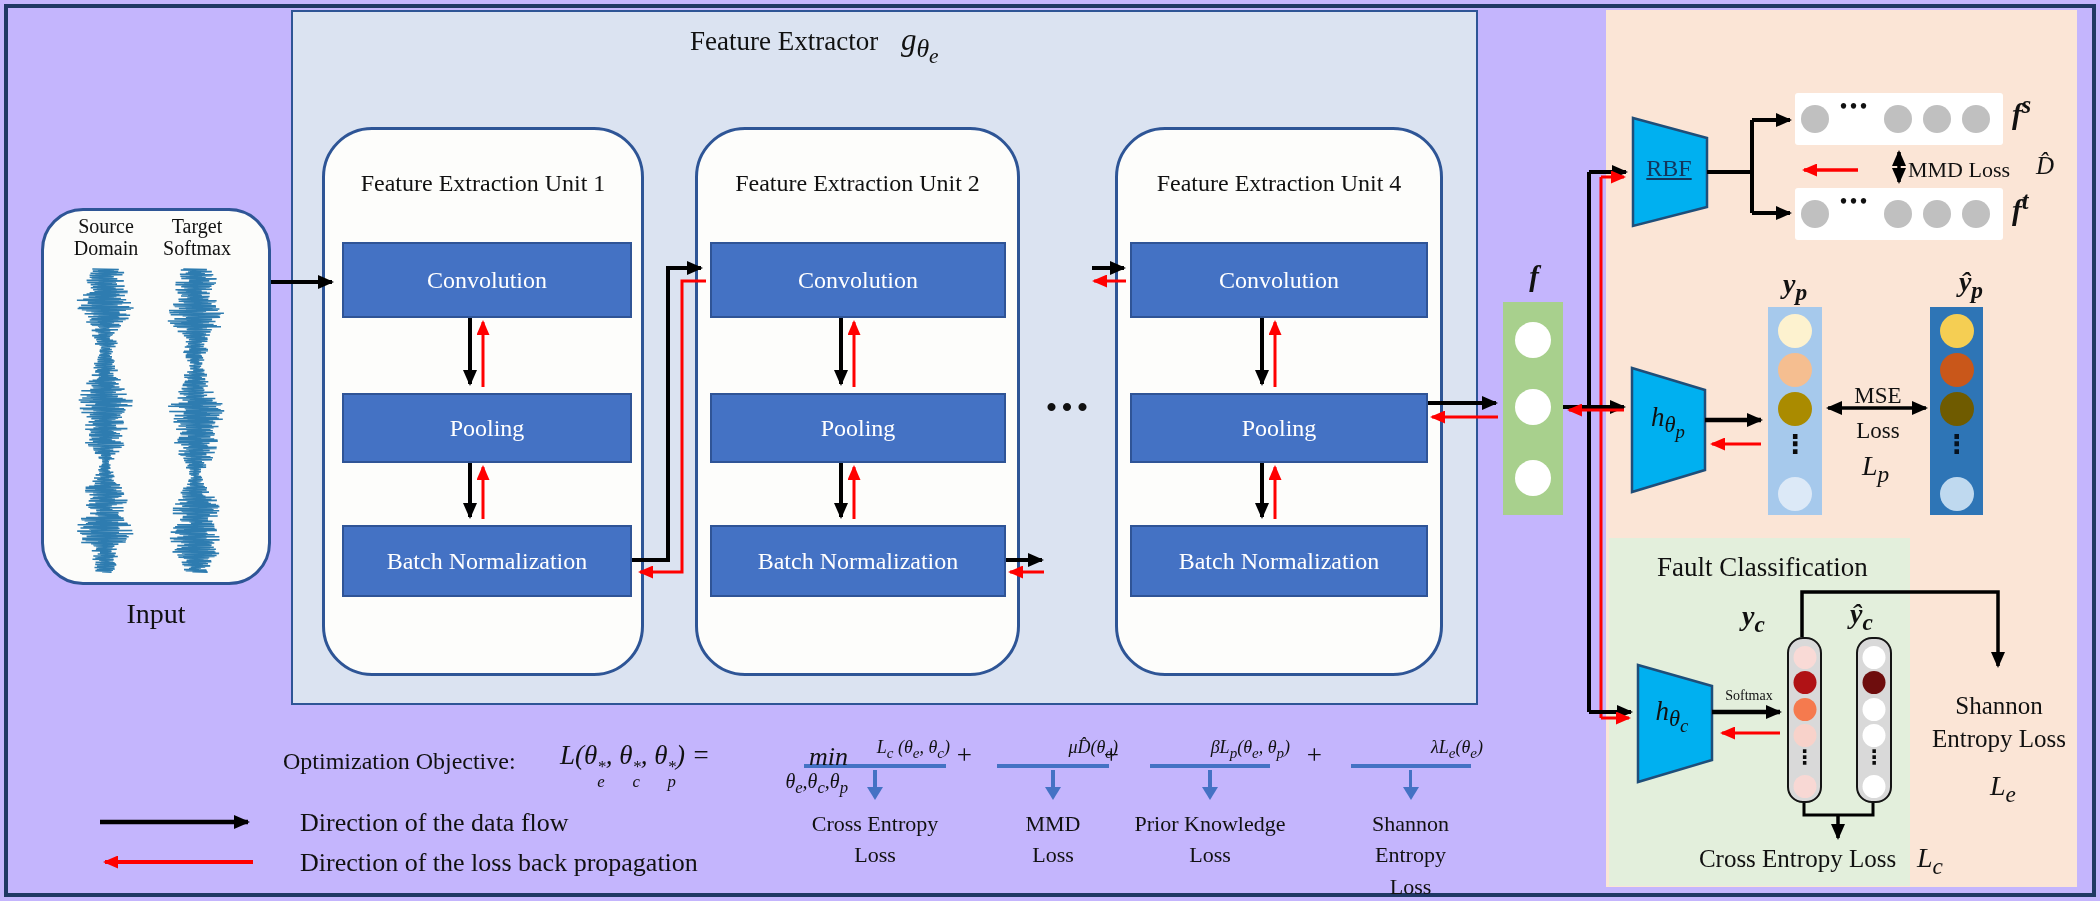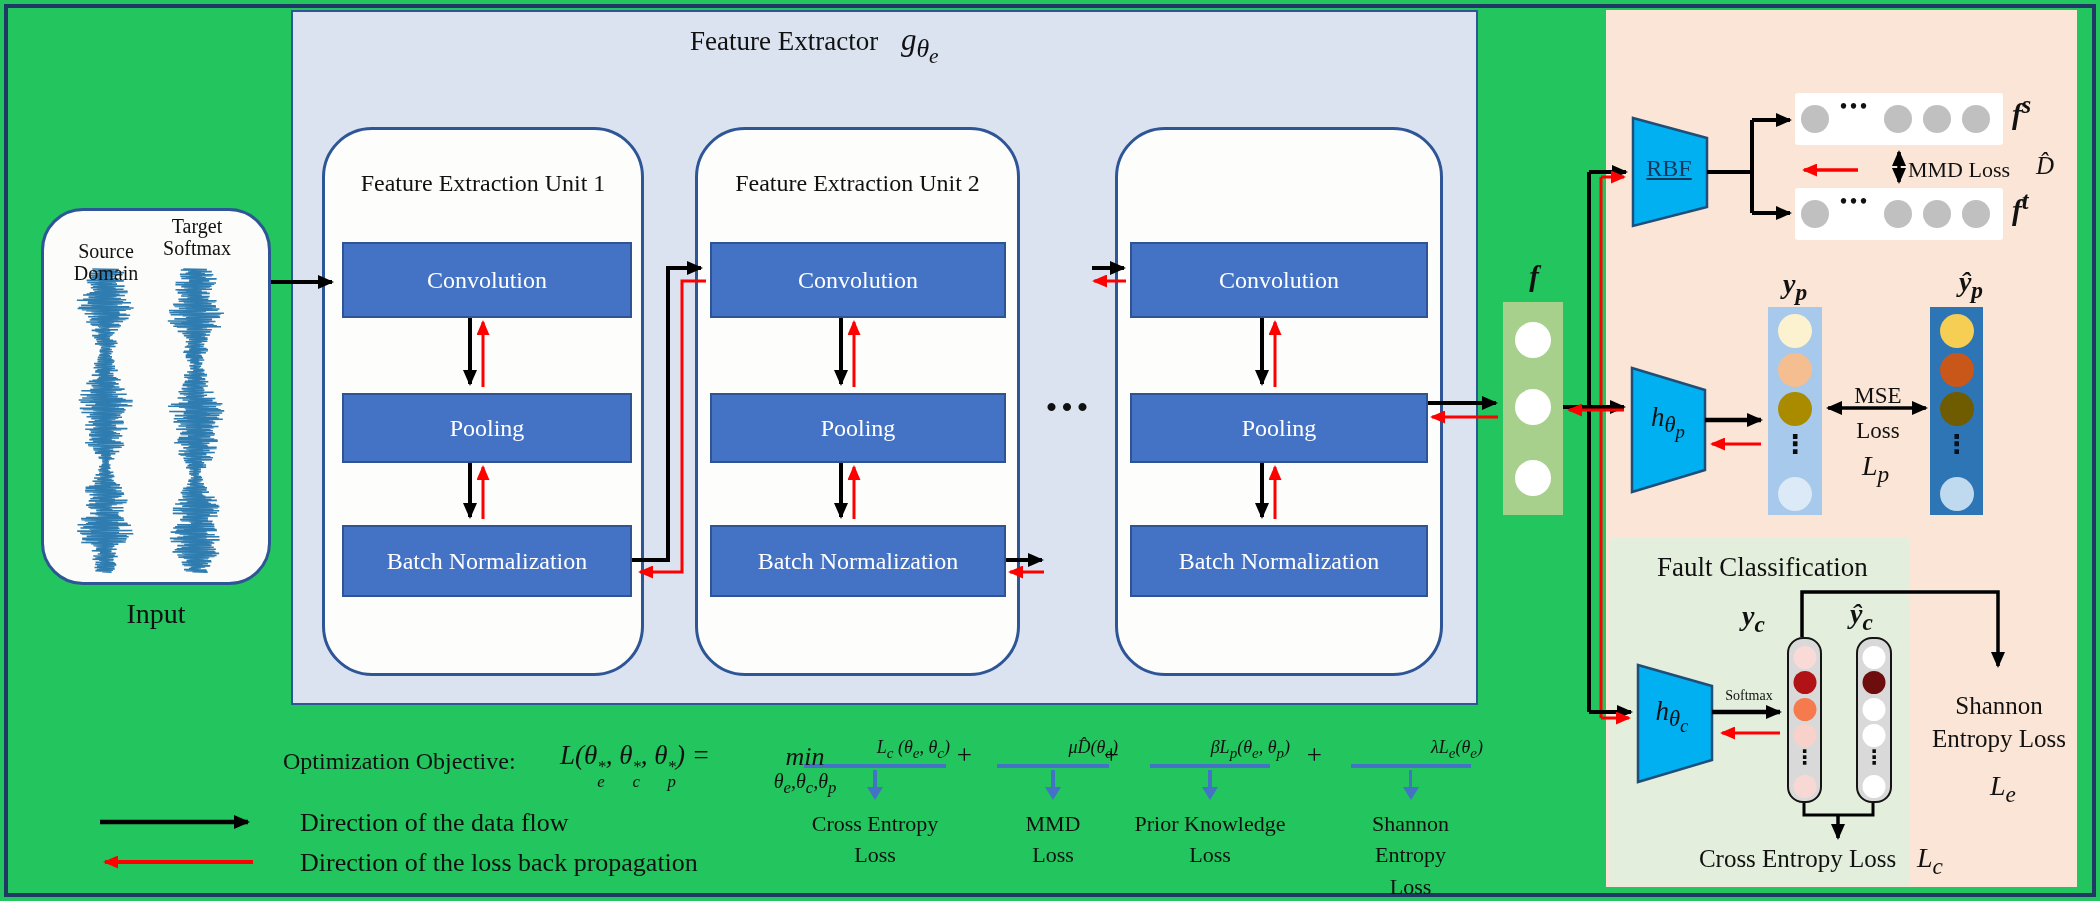--- a/index.html
+++ b/index.html
@@ -1,16 +1,16 @@
 <!DOCTYPE html>
 <html><head>
 <meta charset="utf-8">
 <style>
   html,body{margin:0;padding:0;background:#fff;}
-  .stage{position:relative;width:2100px;height:901px;background:#22c55e;
+  .stage{position:relative;width:2100px;height:901px;background:#c4b5fd;
          font-family:"Liberation Serif","DejaVu Serif",serif;overflow:hidden;}
   .abs{position:absolute;}
   .outer-border{left:4px;top:4px;width:2092px;height:893px;border:4px solid #1F3864;box-sizing:border-box;}
   .fe-panel{left:291px;top:10px;width:1187px;height:695px;background:#DBE3F1;border:2px solid #2E5596;box-sizing:border-box;}
   .peach-panel{left:1606px;top:10px;width:471px;height:877px;background:#FBE5D6;}
   .green-panel{left:1609px;top:538px;width:301px;height:348px;background:#E3EFDC;}
   .unit-box{top:127px;height:549px;background:#FDFDFB;border:3px solid #2E5596;border-radius:50px;box-sizing:border-box;}
   .input-box{left:41px;top:208px;width:230px;height:377px;background:#FCFCFA;border:3px solid #2E5596;border-radius:42px;box-sizing:border-box;}
   .layer{background:#4472C4;border:2px solid #2F5496;box-sizing:border-box;display:flex;align-items:center;justify-content:center;
          color:#fff;font-size:24px;}
@@ -57,30 +57,31 @@
   <div class="abs green-panel"></div>
   <div class="abs fe-panel"></div>
   <div class="abs outer-border"></div>
 
   <div class="abs lbl" style="left:690px;top:22px;font-size:27px;">
     <span>Feature Extractor</span>
     <span class="mathit" style="font-size:31px;margin-left:16px;">g<sub>θ<sub>e</sub></sub></span>
   </div>
 
   <div class="abs input-box"></div>
-  <div class="abs small-lbl lbl" style="left:60px;top:216px;width:92px;margin-top:25px;">Source Domain</div>
+  <div class="abs small-lbl lbl" style="left:60px;top:216px;width:92px;">Source Domain</div>
   <div class="abs small-lbl lbl" style="left:151px;top:216px;width:92px;">Target Softmax</div>
   <div class="abs lbl" style="left:96px;top:598px;width:120px;text-align:center;font-size:28px;">Input</div>
 
   <div class="abs unit-box" style="left:322px;width:322px;"></div>
   <div class="abs unit-box" style="left:695px;width:325px;"></div>
   <div class="abs unit-box" style="left:1115px;width:328px;"></div>
 
   <div class="abs unit-title t-u1 lbl">Feature Extraction Unit 1</div>
   <div class="abs unit-title t-u2 lbl">Feature Extraction Unit 2</div>
+  <div class="abs unit-title t-u4 lbl">Feature Extraction Unit 4</div>
 
   <div class="abs layer lay-conv u1">Convolution</div>
   <div class="abs layer lay-pool u1">Pooling</div>
   <div class="abs layer lay-bn u1">Batch Normalization</div>
 
   <div class="abs layer lay-conv u2">Convolution</div>
   <div class="abs layer lay-pool u2">Pooling</div>
   <div class="abs layer lay-bn u2">Batch Normalization</div>
 
   <div class="abs layer lay-conv u4">Convolution</div>
@@ -170,21 +171,21 @@
   <div class="abs mathit lbl" style="left:560px;top:740px;font-size:27px;">L(θ<span class="ss">
         <sup>*</sup>
         <sub>e</sub>
       </span>, θ<span class="ss">
         <sup>*</sup>
         <sub>c</sub>
       </span>, θ<span class="ss">
         <sup>*</sup>
         <sub>p</sub>
       </span>) =</div>
-  <div class="abs lbl" style="left:762px;top:742px;width:86px;text-align:center;">
+  <div class="abs lbl" style="left:762px;top:742px;width:86px;text-align:right;">
     <div class="mathit" style="font-size:26px;">min</div>
     <div class="mathit" style="font-size:20px;margin-top:-2px;">θ<sub>e</sub>,θ<sub>c</sub>,θ<sub>p</sub></div>
   </div>
 
   <div class="abs term-col" style="left:800px;width:150px;">
     <div class="tmath">L<sub>c</sub> (θ<sub>e</sub>, θ<sub>c</sub>)</div>
     <div class="ul" style="width:142px;"></div>
     <div class="stem"></div>
       <div class="tri"></div>
     <div class="lab">Cross Entropy

